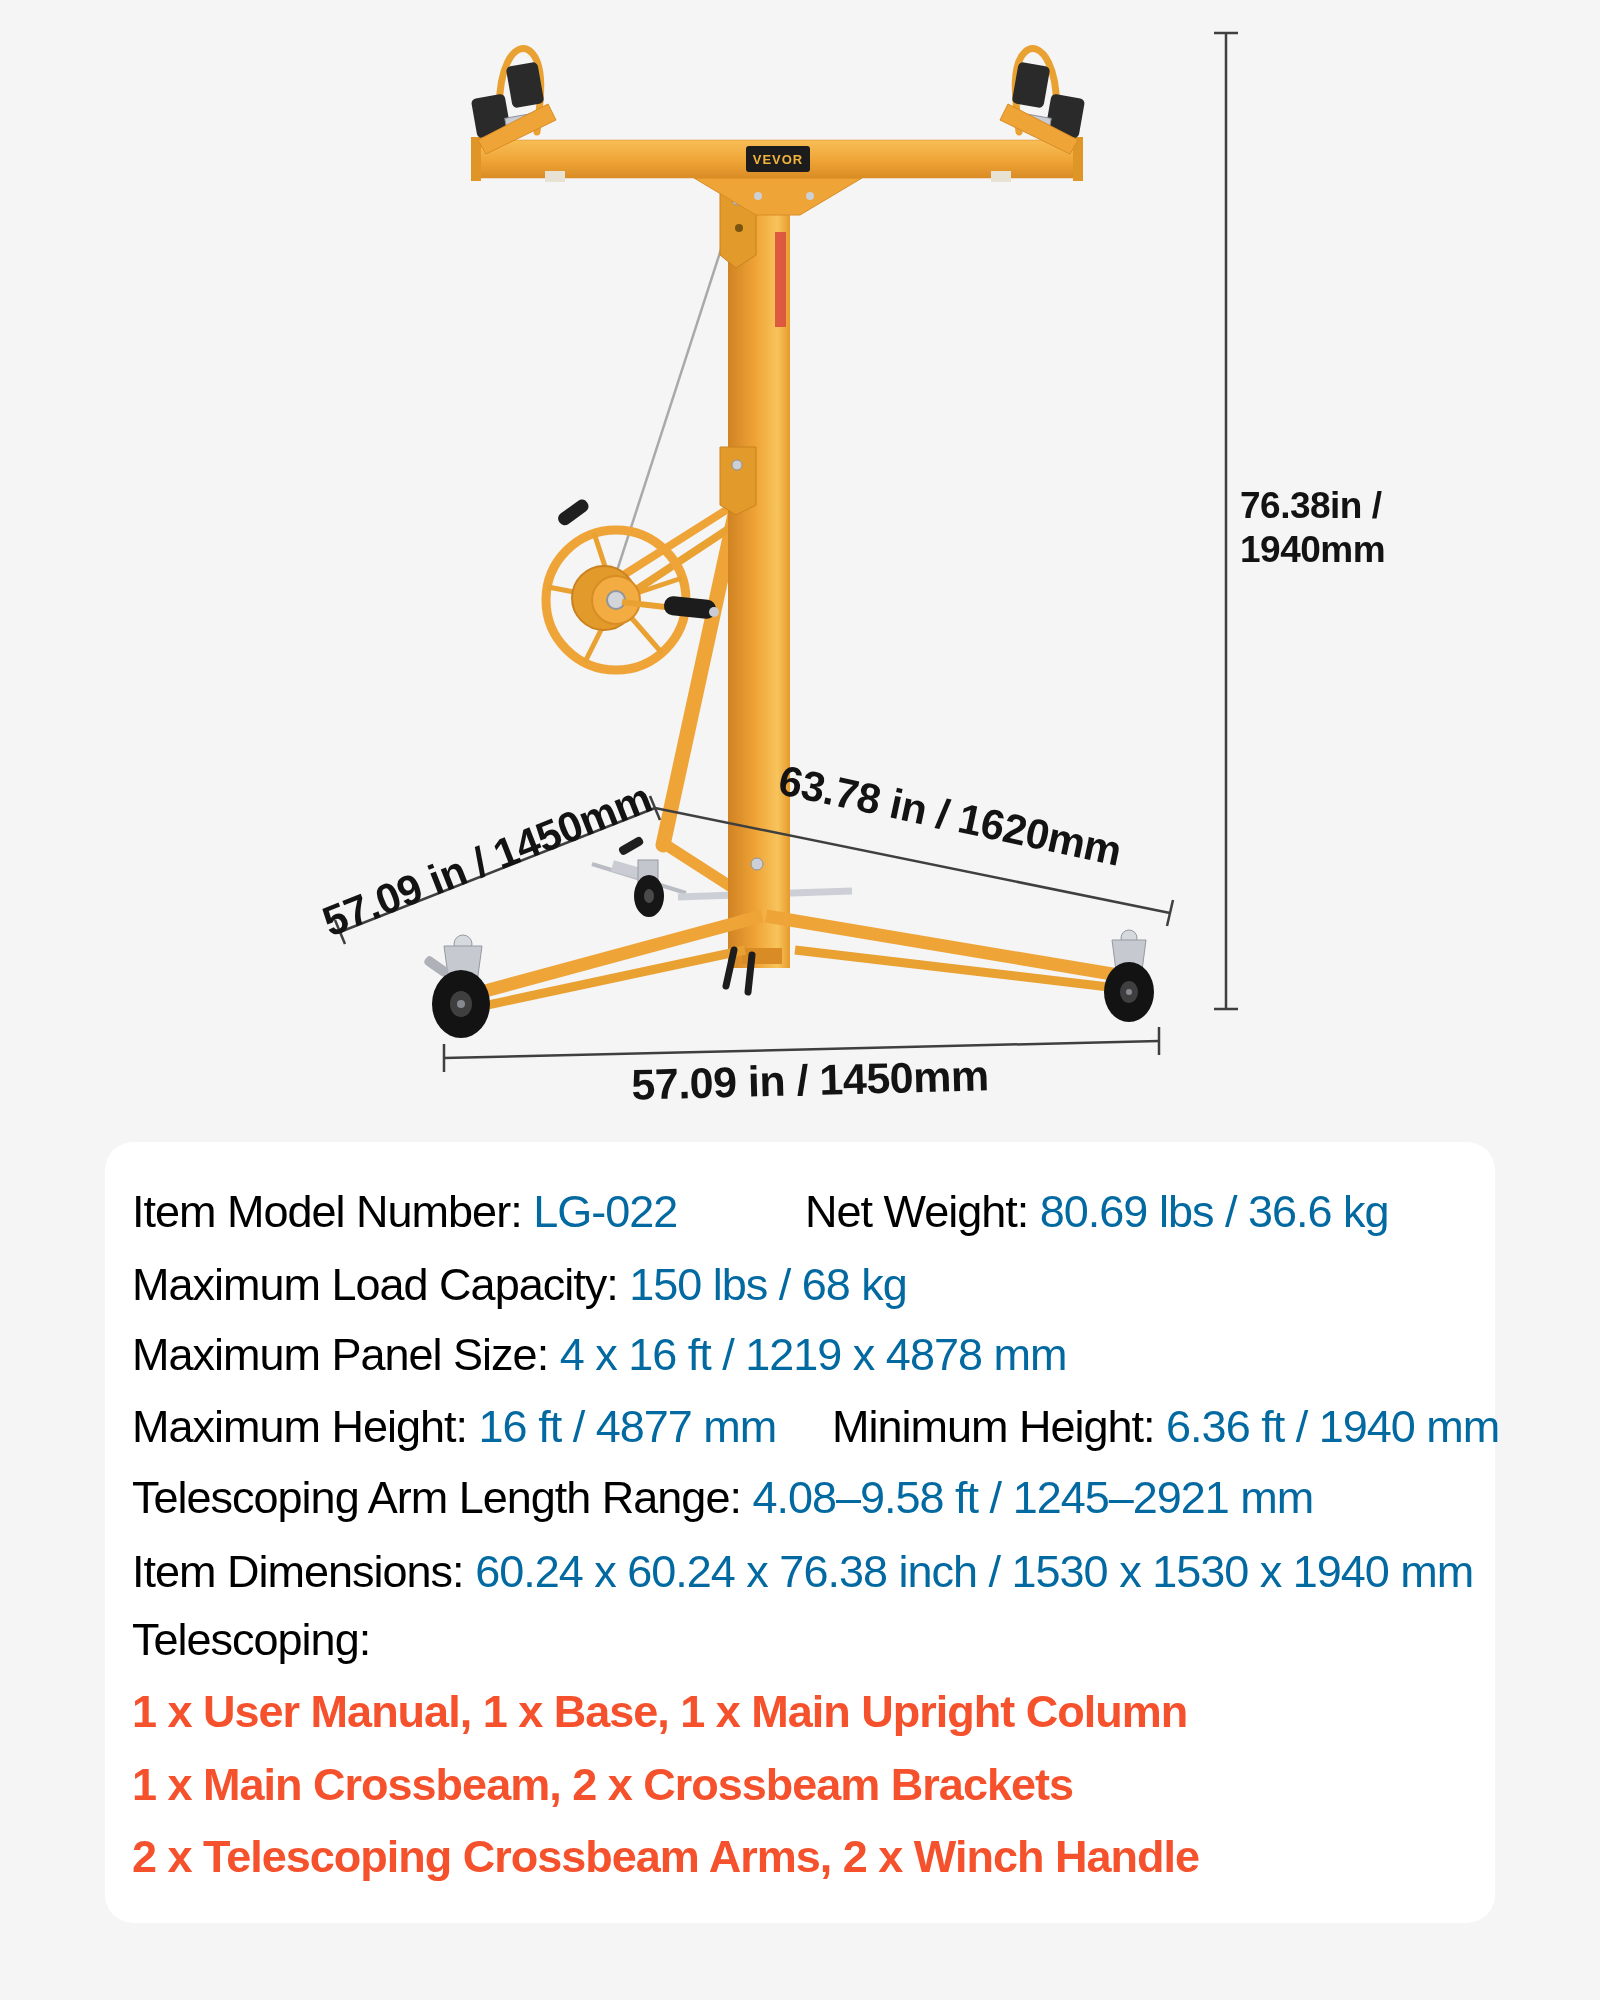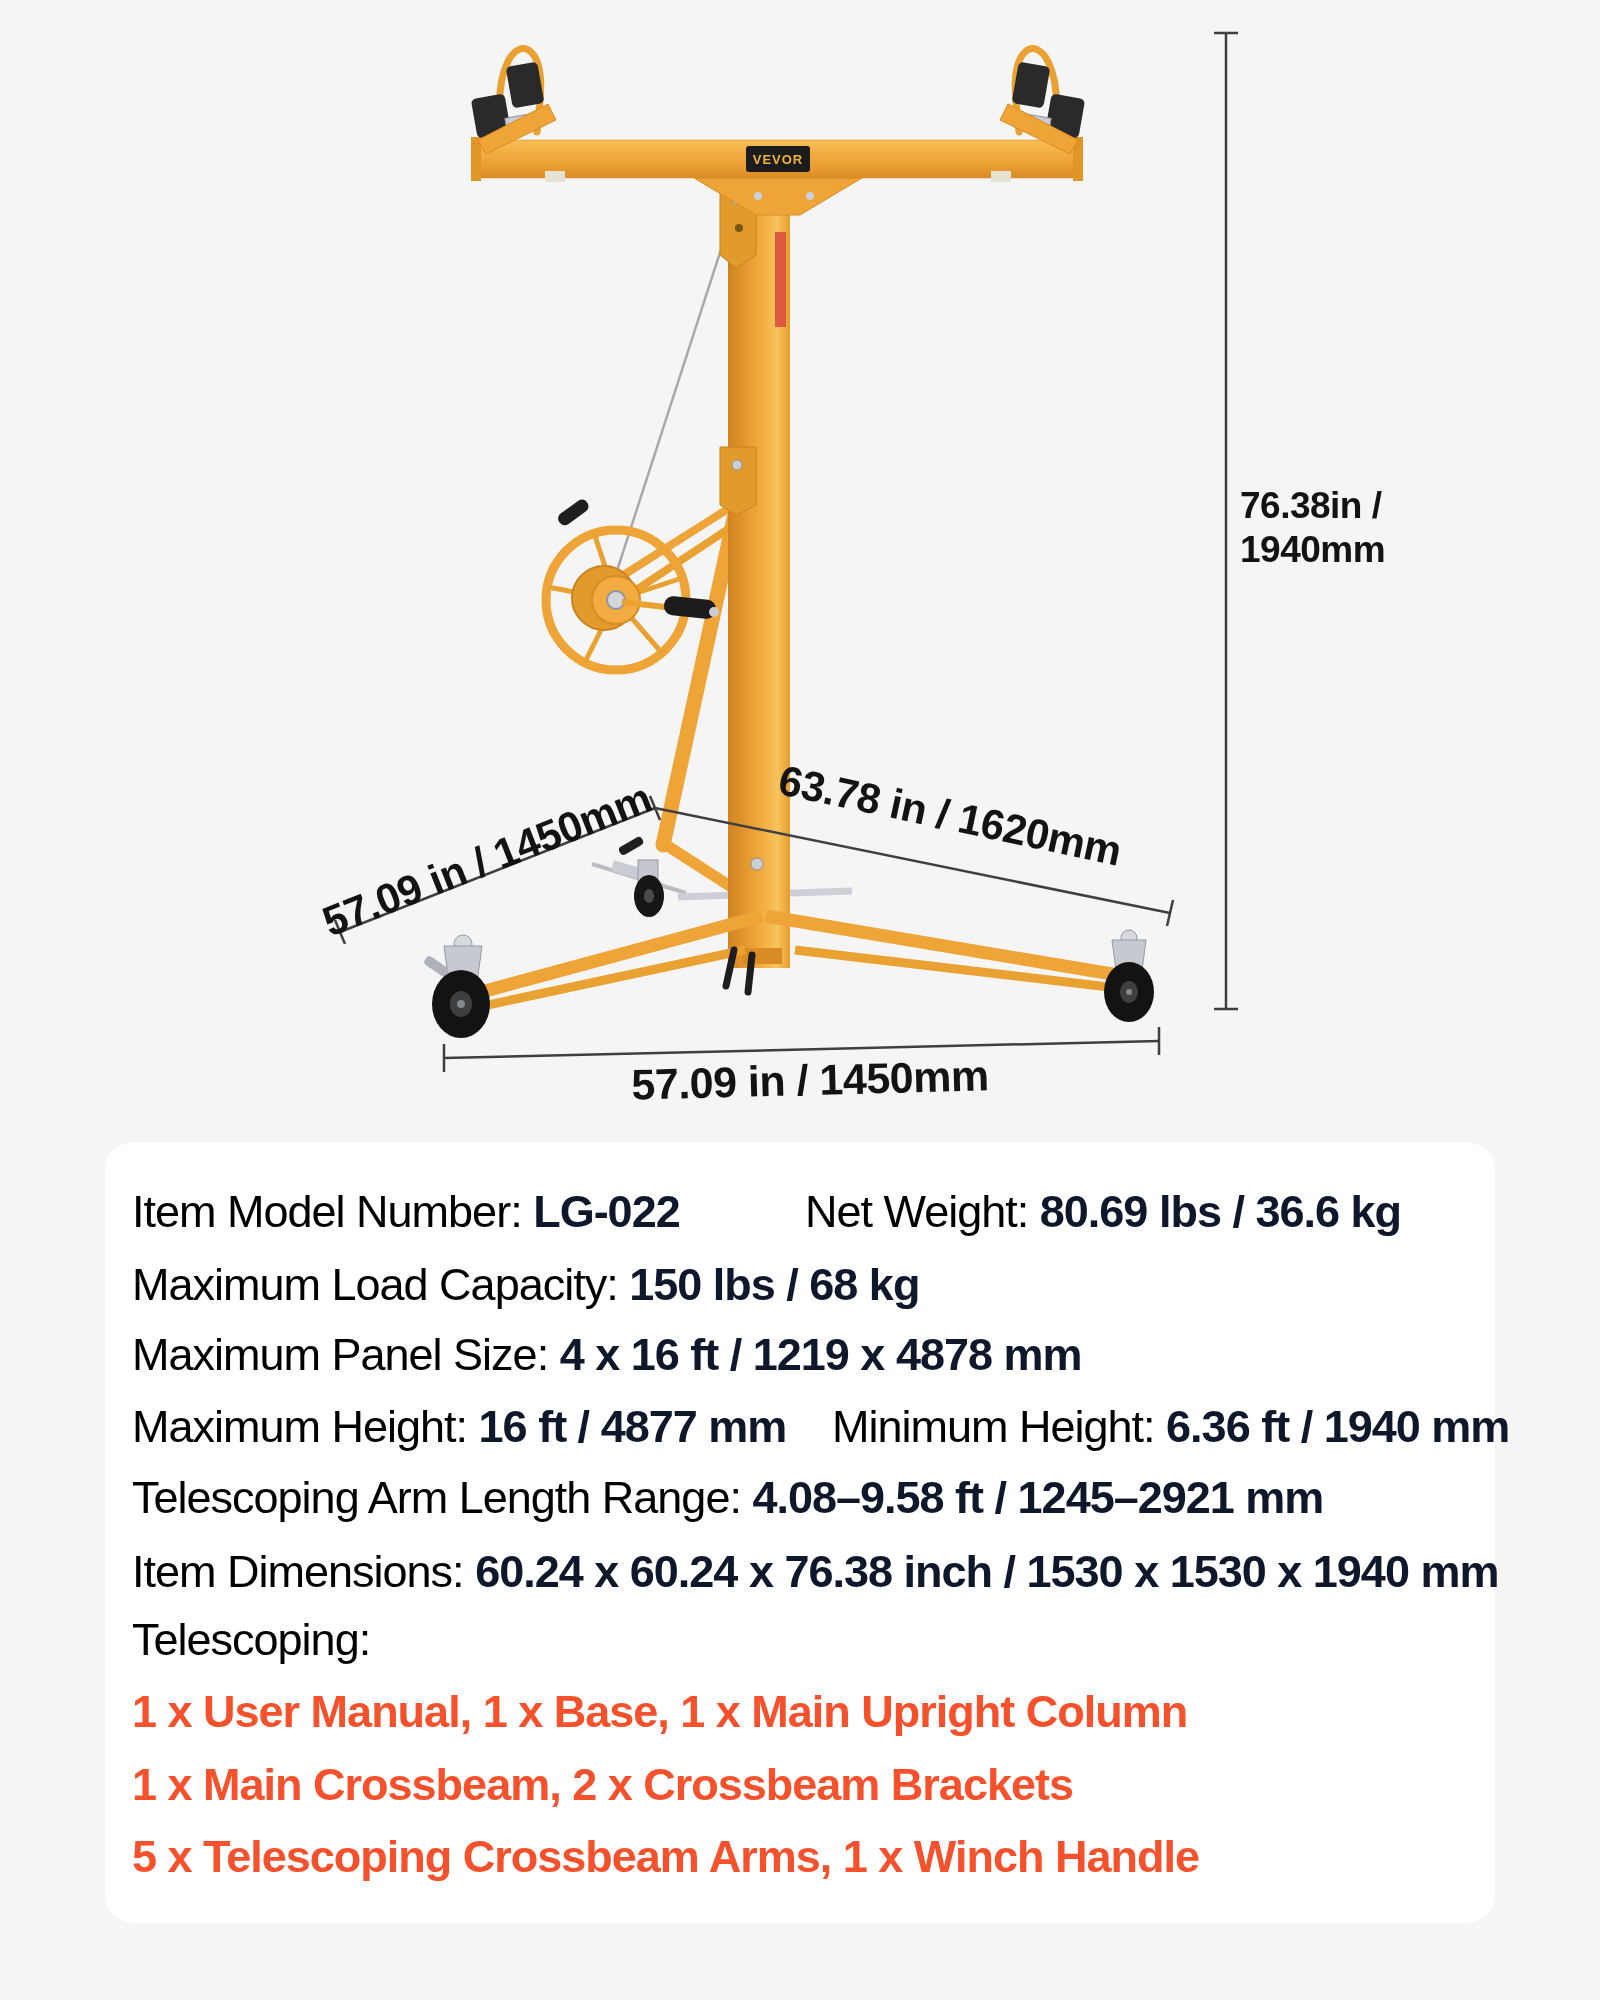--- a/index.html
+++ b/index.html
@@ -37,21 +37,21 @@
   }
   .spec-line{
     position:absolute;
     left:27px;
     white-space:nowrap;
     font-size:45px;
     letter-spacing:-1px;
     line-height:56px;
   }
   .spec-line .lbl{font-weight:500;color:#000000;}
-  .spec-line .val{font-weight:700;color:#0f172a;text-align:right;}
+  .spec-line .val{font-weight:400;color:#0369a1;text-align:right;}
   .spec-line .col2{position:absolute;top:0;white-space:nowrap;}
   .acc{font-weight:700;color:#f4512c;text-align:right;}
 </style>
 </head>
 <body>
 
 <div class="figure-wrap">
   <svg width="1600" height="1135" viewBox="0 0 1600 1135">
     <defs>
       <linearGradient id="beamV" x1="0" y1="0" x2="0" y2="1">
@@ -209,14 +209,14 @@
     <span class="lbl">Telescoping Arm Length Range: </span><span class="val">4.08–9.58 ft / 1245–2921 mm</span>
   </div>
   <div class="spec-line" style="top:402px">
     <span class="lbl">Item Dimensions: </span><span class="val">60.24 x 60.24 x 76.38 inch / 1530 x 1530 x 1940 mm</span>
   </div>
   <div class="spec-line" style="top:470px">
     <span class="lbl">Telescoping:</span>
   </div>
   <div class="spec-line acc" style="top:542px">1 x User Manual, 1 x Base, 1 x Main Upright Column</div>
   <div class="spec-line acc" style="top:615px">1 x Main Crossbeam, 2 x Crossbeam Brackets</div>
-  <div class="spec-line acc" style="top:687px">5 x Telescoping Crossbeam Arms, 1 x Winch Handle</div>
+  <div class="spec-line acc" style="top:687px">2 x Telescoping Crossbeam Arms, 2 x Winch Handle</div>
 </div>
 
 </body></html>

